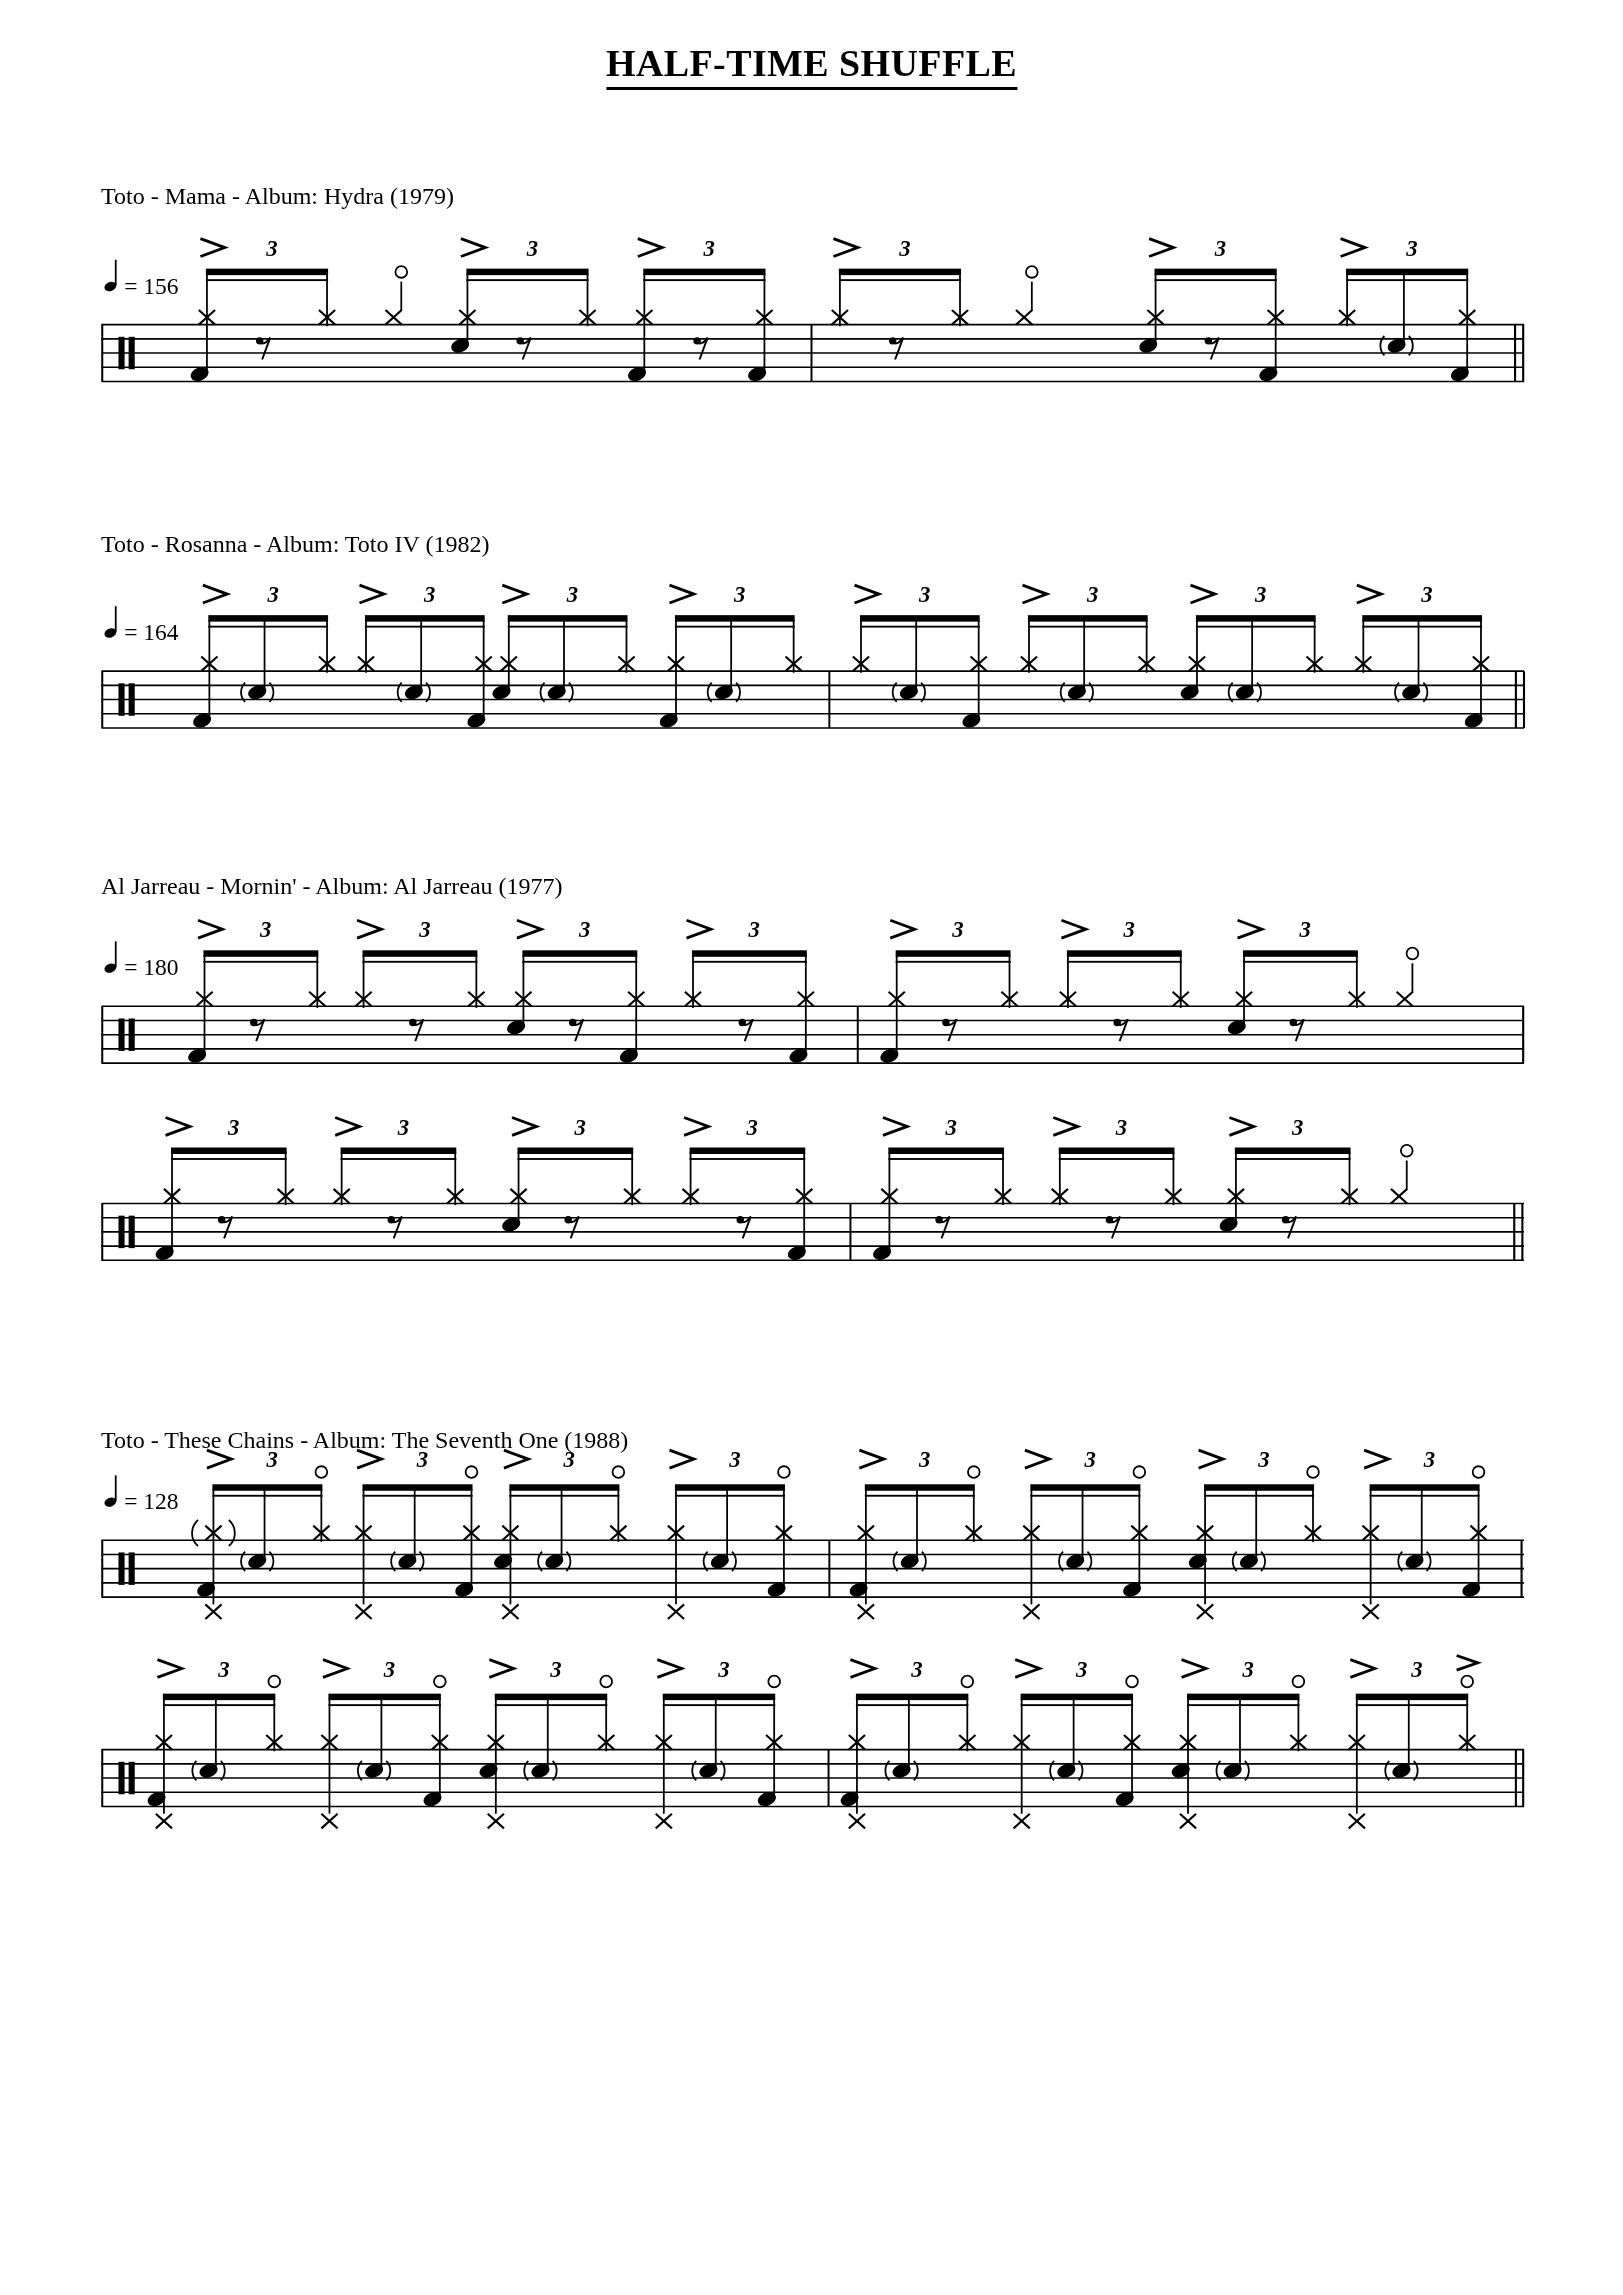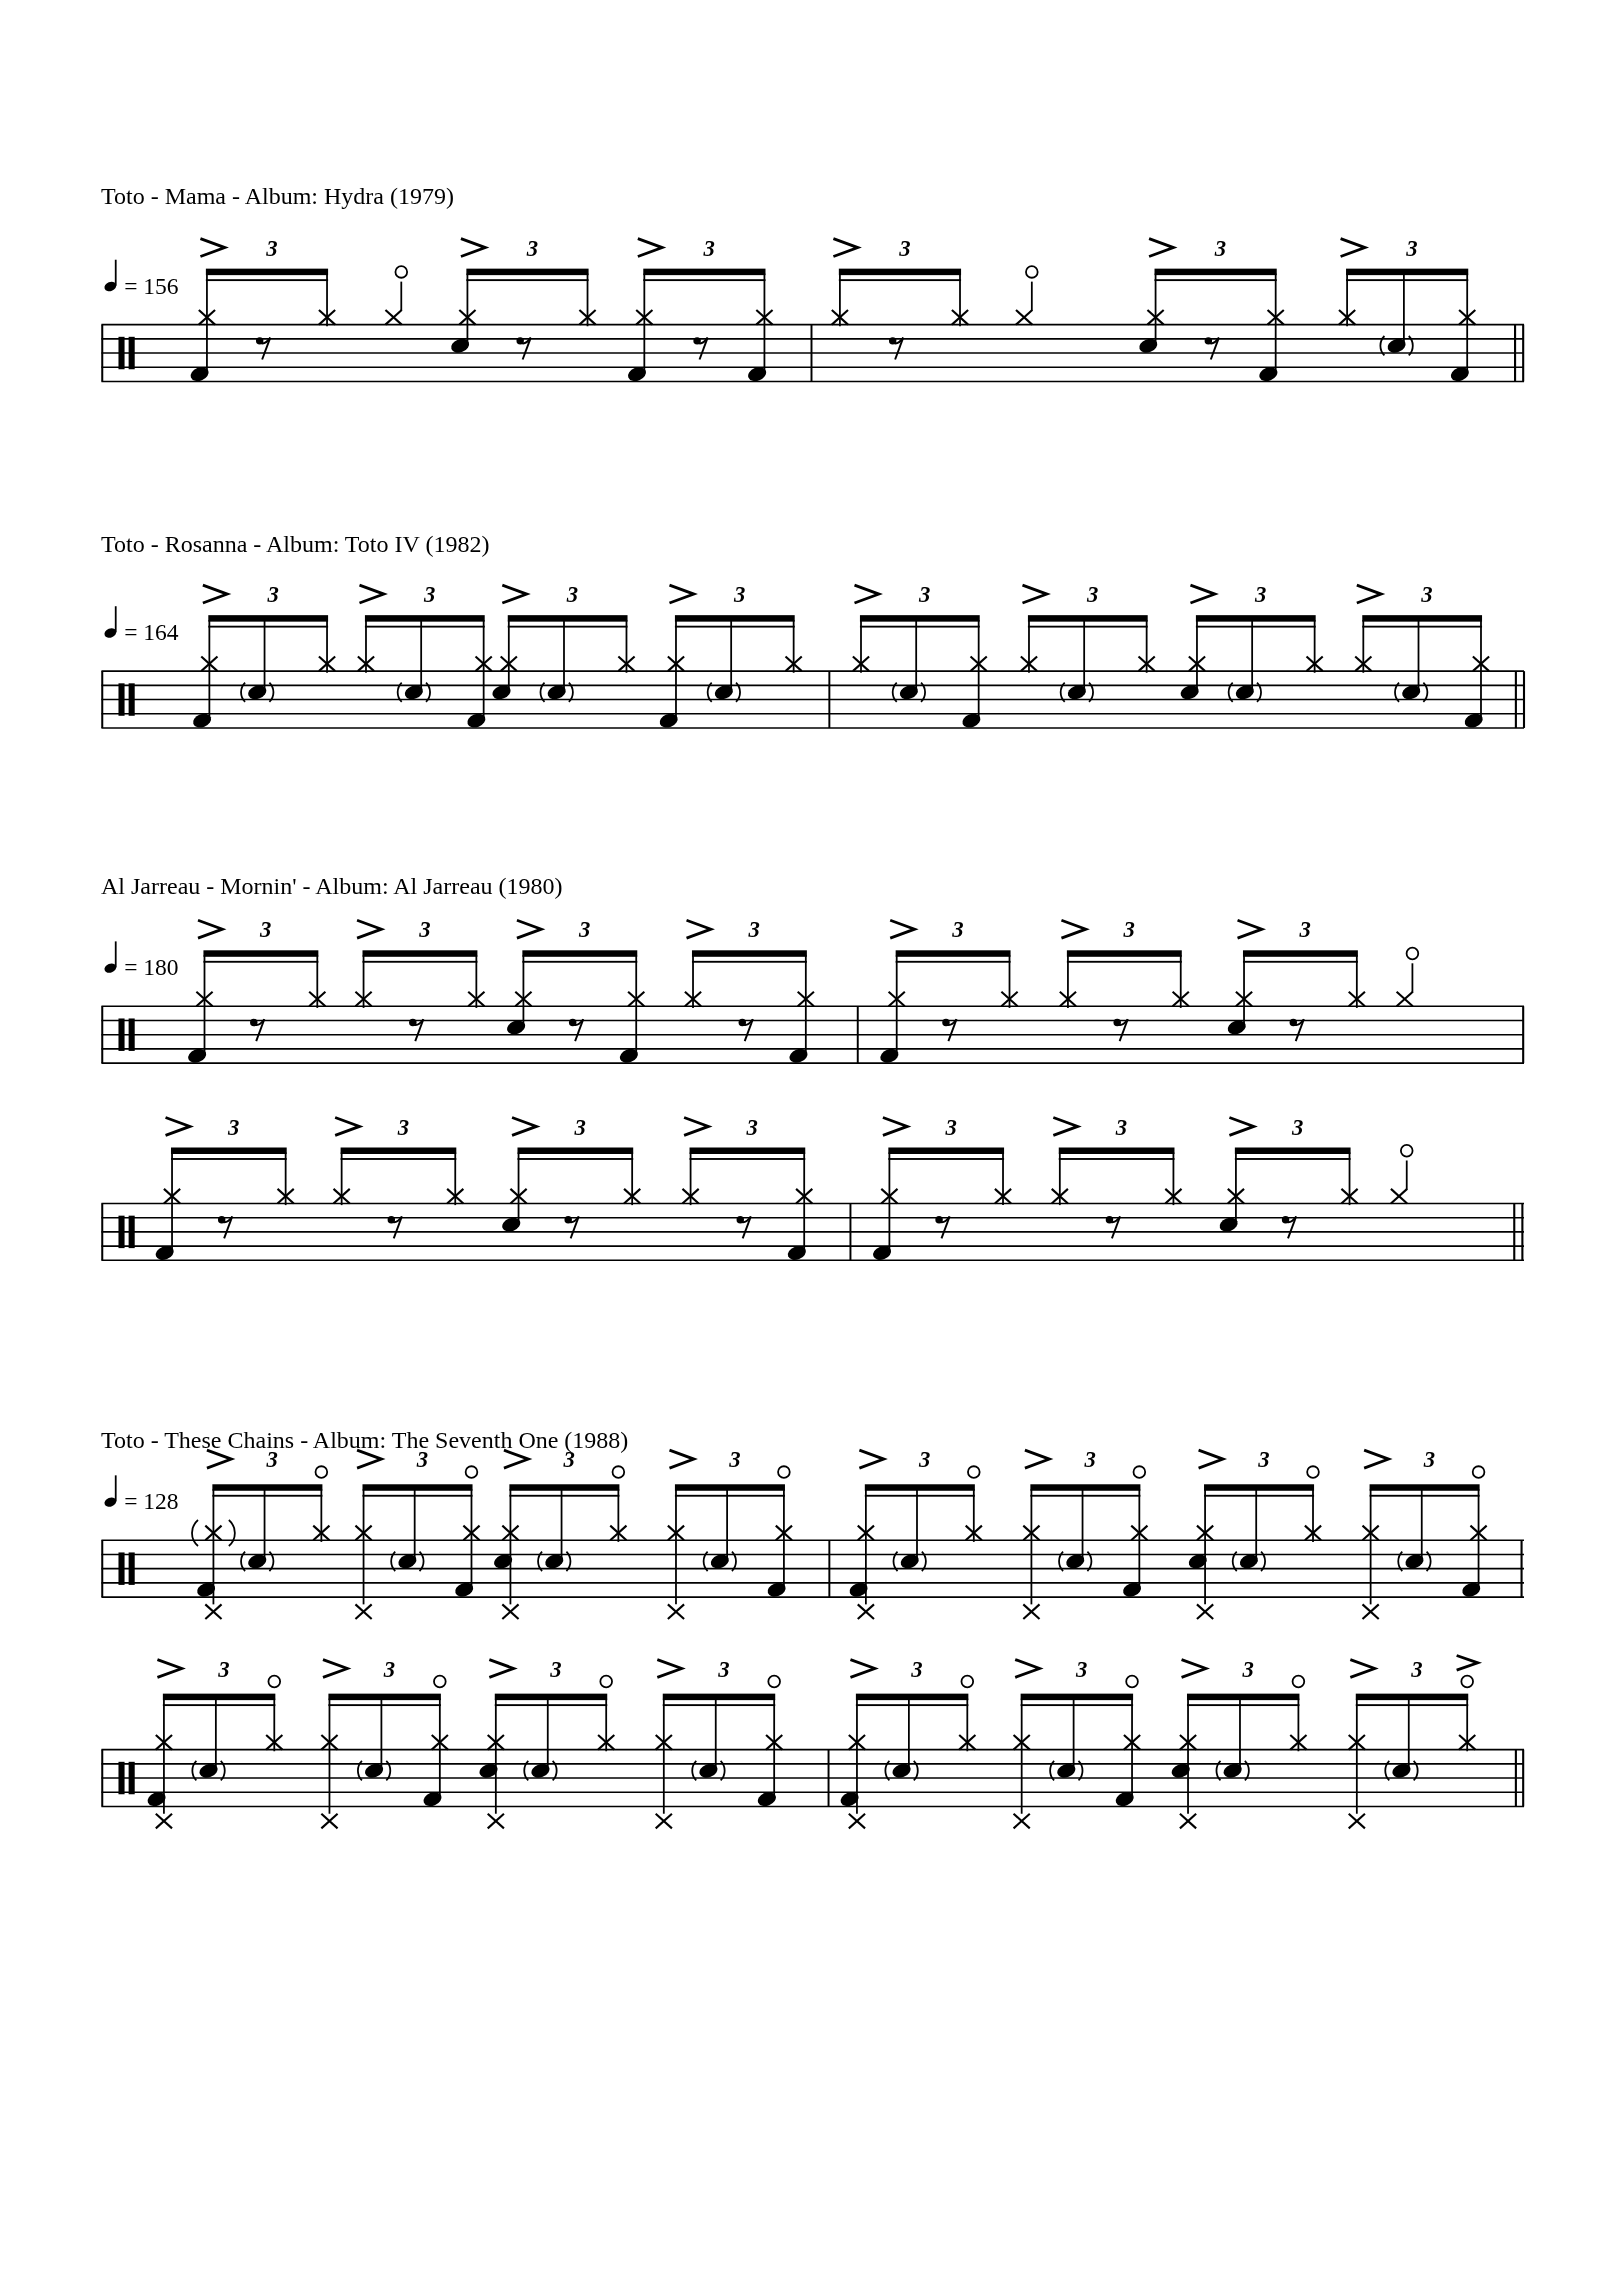--- a/index.html
+++ b/index.html
@@ -9,23 +9,24 @@
         font-size:38px;font-weight:bold;letter-spacing:0.4px;white-space:nowrap;
         border-bottom:3.2px solid #000;padding-bottom:2.4px;}
   .song-title{position:absolute;left:101px;font-size:24px;white-space:nowrap;}
   .st0{top:183px;} .st1{top:531px;text-align:center;} .st2{top:873px;} .st3{top:1427px;}
   svg.score{position:absolute;left:0;top:0;}
 </style>
 </head>
 <body>
 
 <div class="page">
+  <div class="main-title">HALF-TIME SHUFFLE</div>
   <div class="song-title st0">Toto - Mama - Album: Hydra (1979)</div>
   <div class="song-title st1">Toto - Rosanna - Album: Toto IV (1982)</div>
-  <div class="song-title st2">Al Jarreau - Mornin' - Album: Al Jarreau (1980)</div>
+  <div class="song-title st2">Al Jarreau - Mornin' - Album: Al Jarreau (1977)</div>
   <div class="song-title st3">Toto - These Chains - Album: The Seventh One (1988)</div>
   <svg class="score" width="1623" height="2295" viewBox="0 0 2000 2828" xmlns="http://www.w3.org/2000/svg">
       <g>
         <line x1="125" y1="400" x2="1878" y2="400" stroke="#000" stroke-width="2"></line>
         <line x1="125" y1="417.5" x2="1878" y2="417.5" stroke="#000" stroke-width="2"></line>
         <line x1="125" y1="435" x2="1878" y2="435" stroke="#000" stroke-width="2"></line>
         <line x1="125" y1="452.5" x2="1878" y2="452.5" stroke="#000" stroke-width="2"></line>
         <line x1="125" y1="470" x2="1878" y2="470" stroke="#000" stroke-width="2"></line>
         <line x1="126" y1="400" x2="126" y2="470" stroke="#000" stroke-width="2.5"></line>
         <rect x="146" y="415" width="7.5" height="40" fill="#000"></rect>

